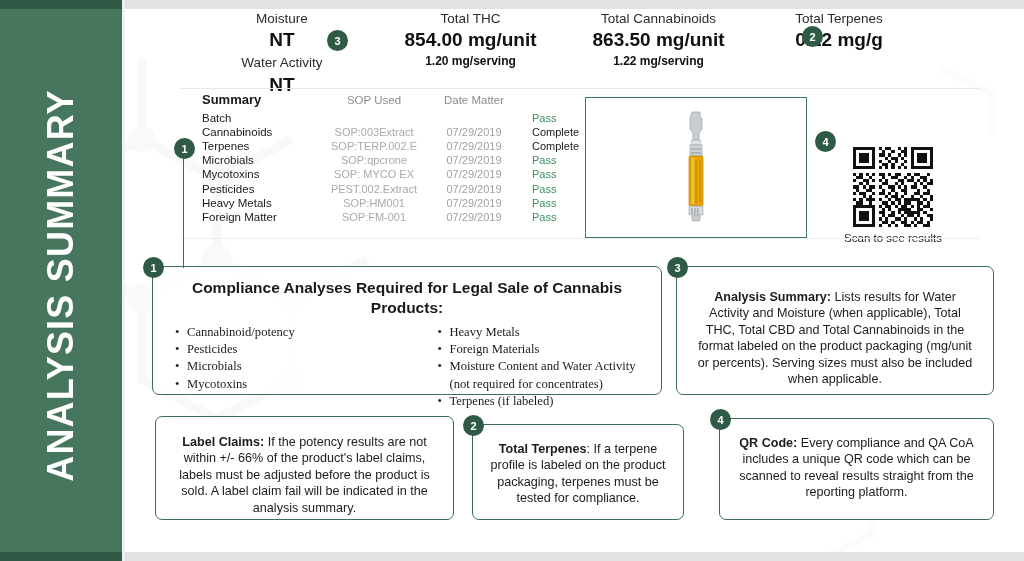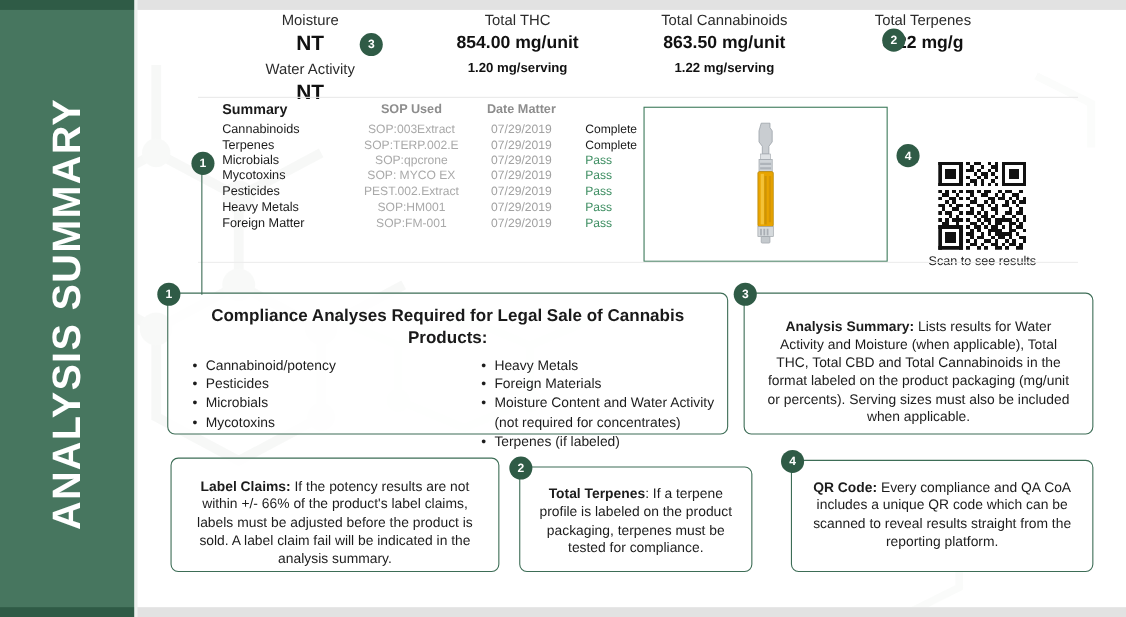--- a/index.html
+++ b/index.html
@@ -111,21 +111,21 @@
     text-align: center;
     position: relative;
     color: #1d1d1b;
   }
   .metric .m-name {
     font-size: 13.5px;
     color: #2b2b2b;
     line-height: 17px;
   }
   .metric .m-val {
-    font-size: 16px;
+    font-size: 19px;
     font-weight: bold;
     line-height: 26px;
     color: #111;
     white-space: nowrap;
   }
   .metric .m-val.small { font-size: 19px; }
   .metric .m-sub {
     font-size: 12px;
     font-weight: bold;
     color: #111;
@@ -167,21 +167,21 @@
   #summary-table th {
     text-align: left;
     font-size: 13px;
     font-weight: bold;
     color: #1a1a1a;
     padding: 0 0 4px 0;
     white-space: nowrap;
   }
   #summary-table th.c-sop,
   #summary-table th.c-date {
-    font-weight: bold;
+    font-weight: normal;
     color: #8d8d8d;
     text-align: center;
     font-size: 11.5px;
   }
   #summary-table td {
     padding: 0.6px 0;
     line-height: 13px;
     white-space: nowrap;
   }
   #summary-table td.c-name  { color: #1a1a1a; font-size: 11.5px; }
@@ -275,20 +275,21 @@
     font-weight: bold;
     font-size: 15.5px;
     line-height: 20px;
     padding: 11px 30px 4px 30px;
     color: #1a1a1a;
   }
   #box-compliance .cols {
     display: flex;
     padding: 2px 10px 0 22px;
     gap: 20px;
+    font-family: Liberation Serif, serif;
   }
   #box-compliance ul {
     list-style: none;
     font-size: 12.6px;
     line-height: 17.2px;
     color: #1c1c1c;
   }
   #box-compliance ul li { position: relative; padding-left: 12px; }
   #box-compliance ul li::before {
     content: "\2022";
@@ -416,20 +417,26 @@
         </colgroup>
         <thead>
           <tr>
             <th class="c-name">Summary</th>
             <th class="c-sop">SOP Used</th>
             <th class="c-date">Date Matter</th>
             <th class="c-res"></th>
           </tr>
         </thead>
         <tbody id="summary-body">
+            <tr>
+              <td class="c-name">Batch</td>
+              <td class="c-sop"></td>
+              <td class="c-date"></td>
+              <td class="c-res pass">Pass</td>
+            </tr>
             <tr>
               <td class="c-name">Cannabinoids</td>
               <td class="c-sop">SOP:003Extract</td>
               <td class="c-date">07/29/2019</td>
               <td class="c-res complete">Complete</td>
             </tr>
             <tr>
               <td class="c-name">Terpenes</td>
               <td class="c-sop">SOP:TERP.002.E</td>
               <td class="c-date">07/29/2019</td>

